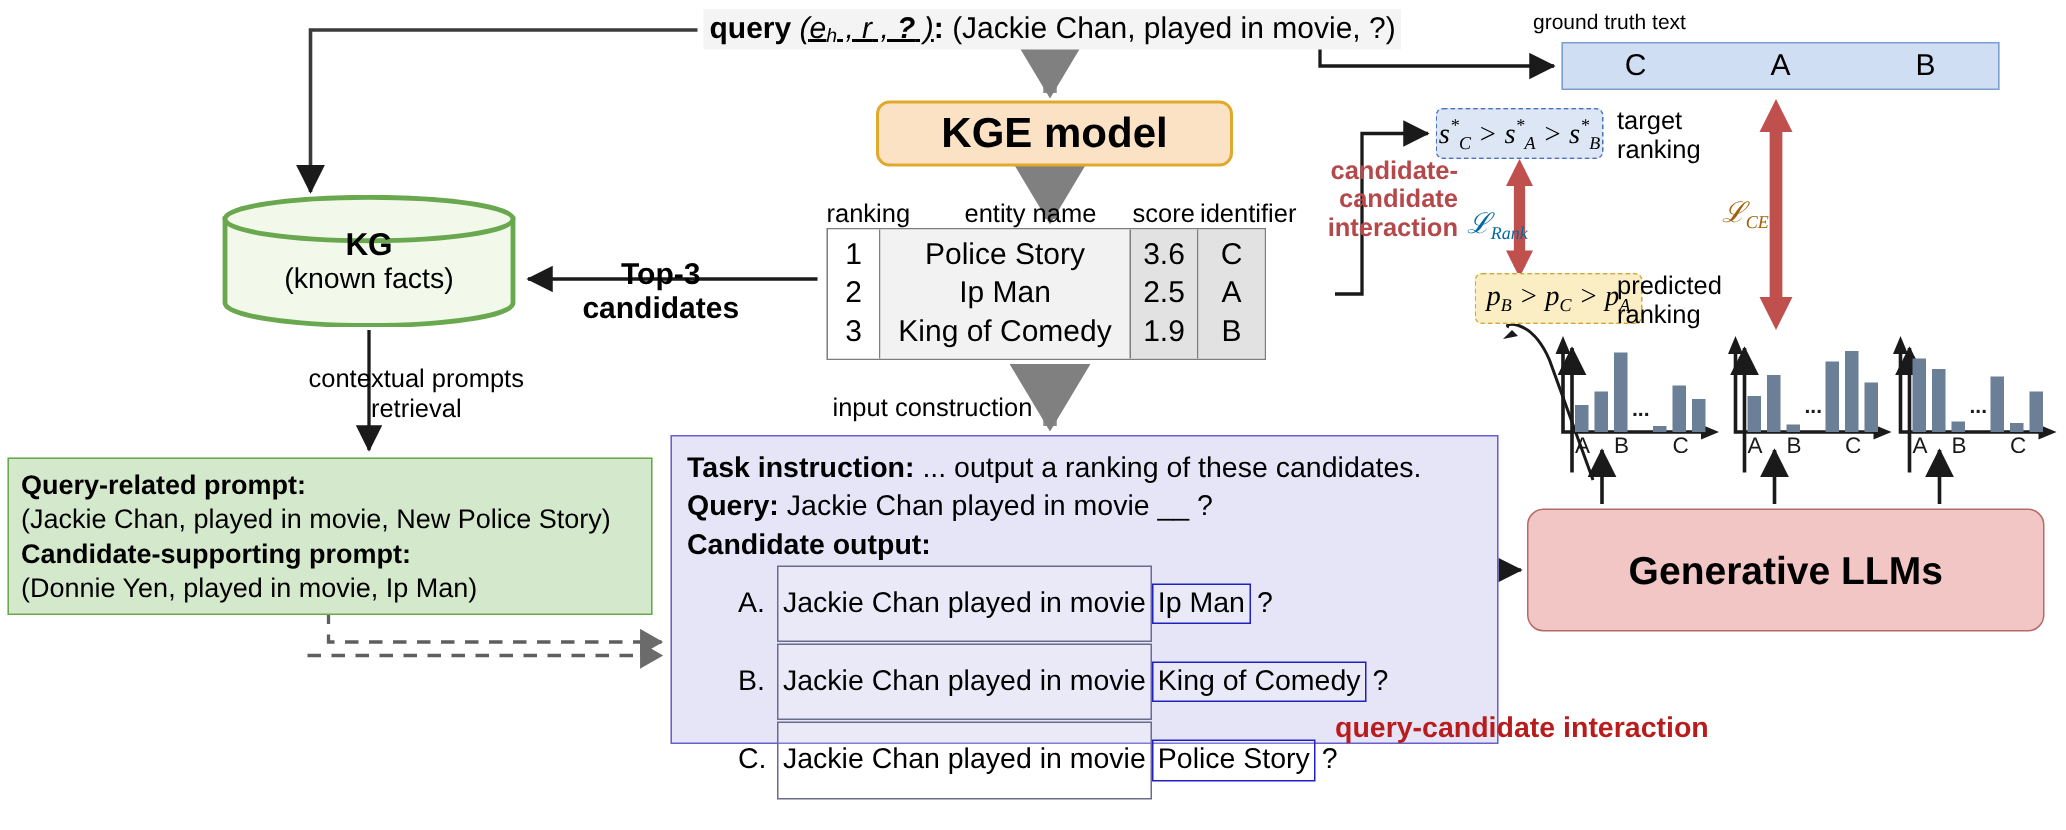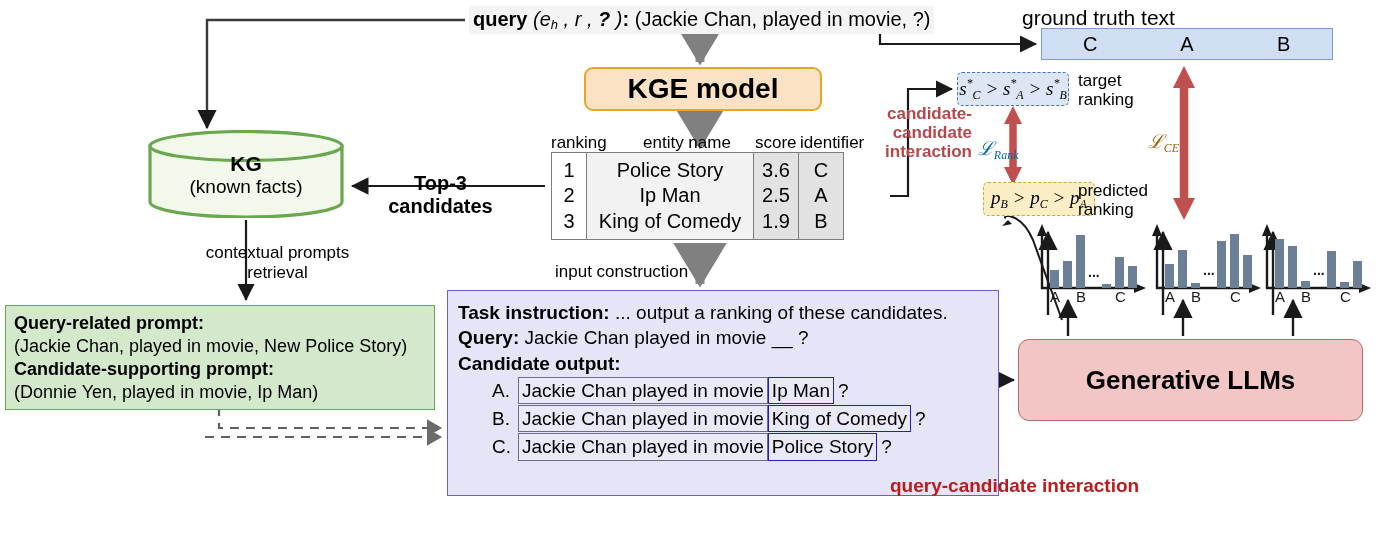--- a/index.html
+++ b/index.html
@@ -3,21 +3,21 @@
 <meta charset="utf-8">
 <style>
   html,body{margin:0;padding:0;background:#fff;}
   body{font-family:"Liberation Sans",sans-serif;color:#000;}
   #stage{position:relative;width:1377px;height:553px;overflow:hidden;background:#fff;}
   .abs{position:absolute;}
   svg.layer{position:absolute;left:0;top:0;width:1377px;height:553px;pointer-events:none;}
 
   .query-label{left:469px;top:6px;background:#f4f4f4;padding:2px 4px;font-size:20px;white-space:nowrap;}
   .query-label b{font-weight:bold;}
-  .query-label i{font-style:italic;}
+  .query-label i{font-style:italic;text-decoration:underline;}
   .sub{font-size:13px;vertical-align:-3px;font-style:italic;}
 
   .kge-box{left:584px;top:67px;width:234px;height:40px;background:#fce2c4;border:2.5px solid #e0a92c;
            border-radius:9px;display:flex;align-items:center;justify-content:center;
            font-size:28px;font-weight:bold;}
 
   .kg-cyl{left:148px;top:130px;width:196px;height:88px;}
   .kg-text{left:148px;top:152px;width:196px;text-align:center;font-size:19px;line-height:1.15;}
   .kg-text b{font-weight:bold;font-size:21px;}
 
@@ -44,27 +44,27 @@
 
   .green-prompt{left:5px;top:305px;width:430px;background:#d4e8cc;border:1.4px solid #6aa84f;
                 padding:6px 8px;font-size:18px;line-height:1.27;box-sizing:border-box;}
   .green-prompt b{font-weight:bold;}
 
   .purple-box{left:447px;top:290px;width:552px;height:206px;background:#e6e4f7;border:1.4px solid #6a5fd0;
               box-sizing:border-box;padding:9px 10px;font-size:19px;line-height:1.33;}
   .purple-box b{font-weight:bold;}
   .cand-row{display:flex;align-items:center;margin-left:34px;margin-top:1px;}
   .cand-letter{width:26px;}
-  .seg-stem{border:1.2px solid #6b6b8c;background:rgba(255,255,255,0.18);padding:0 3px;}
+  .seg-stem{border:1.2px solid #6b6b8c;background:rgba(255,255,255,0.18);padding:12px 3px;}
   .seg-ans{border:1.6px solid #2020c0;background:rgba(255,255,255,0.18);padding:0 3px;margin-left:0px;}
   .qmark{margin-left:4px;}
 
   .qci-lbl{left:890px;top:475px;font-size:19px;font-weight:bold;color:#b91c1c;}
 
-  .gt-lbl{left:1022px;top:6px;font-size:21px;}
+  .gt-lbl{left:1022px;top:6px;font-size:14px;}
   .gt-box{left:1041px;top:28px;width:292px;height:32px;background:#cfdef2;border:1.4px solid #7ba0d0;
           display:flex;align-items:center;font-size:20px;box-sizing:border-box;}
   .gt-box span{flex:1;text-align:center;}
 
   .target-box{left:957px;top:72px;width:112px;height:34px;background:#dce6f5;border:1.8px dashed #4a72b8;
               border-radius:5px;display:flex;align-items:center;justify-content:center;
               font-family:"Liberation Serif",serif;font-style:italic;font-size:19px;box-sizing:border-box;}
   .pred-box{left:957px;top:182px;width:112px;height:34px;background:#fbeec4;border:1.8px dashed #cfa83a;
             border-radius:5px;display:flex;align-items:center;justify-content:center;
             font-family:"Liberation Serif",serif;font-style:italic;font-size:19px;box-sizing:border-box;margin-left:26px;}

